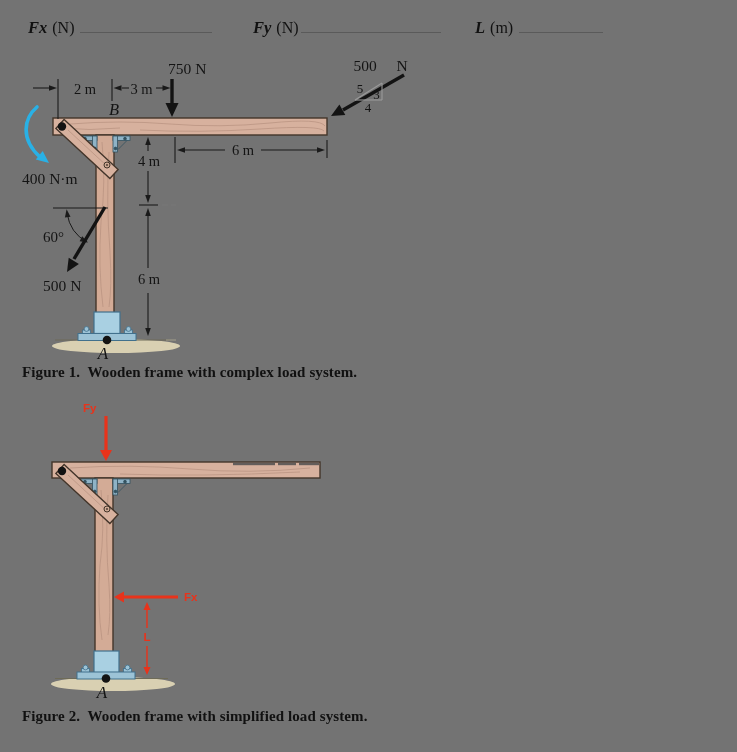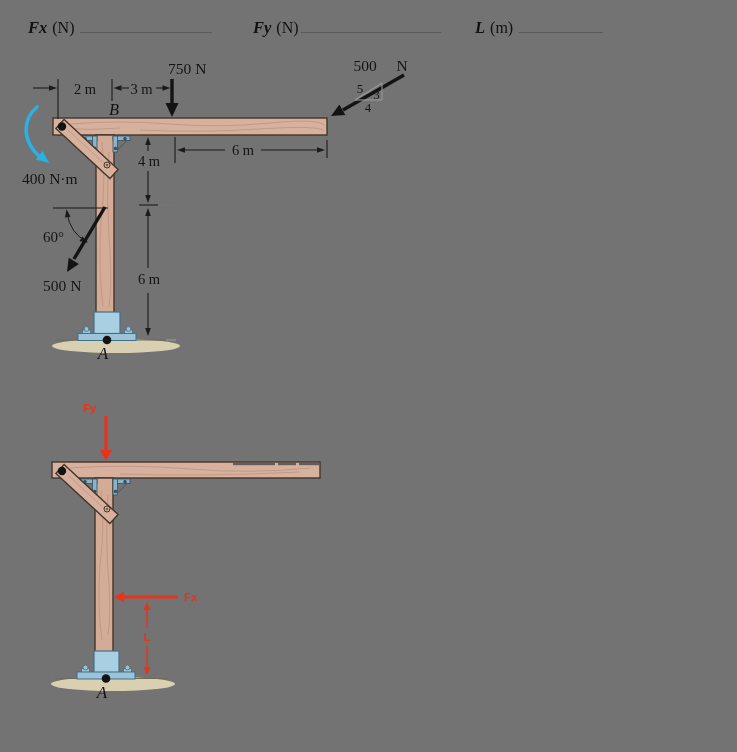--- a/index.html
+++ b/index.html
@@ -154,20 +154,21 @@
       <polygon points="88,242.5 79.6,241.2 82.2,236.2" fill="#1a1a1a"></polygon>
     </g>
     <text class="st" x="43" y="242" font-size="15">60°</text>
     <g>
       <line x1="105" y1="207" x2="74" y2="259" stroke="#131313" stroke-width="3.4"></line>
       <polygon points="67,272 68.7,257.8 78.9,264" fill="#131313"></polygon>
     </g>
     <text class="st" x="43" y="291" font-size="15.5">500 N</text>
   </svg>
 
+  <div class="caption" style="top:364px">Figure 1.&nbsp; Wooden frame with complex load system.</div>
 
   <svg class="fig" style="top:393px" width="360" height="312" viewBox="0 393 360 312">
 
     <g stroke="#43352a" stroke-width="1.4">
       <rect x="52" y="462" width="268" height="16" fill="#d7b19e"></rect>
       <rect x="95" y="478" width="18" height="174" fill="#d3ab96"></rect>
     </g>
     <g fill="#4f4f4f" opacity="0.85">
       <rect x="233" y="462.6" width="42" height="2.6"></rect>
       <rect x="278" y="462.6" width="18" height="2.6"></rect>
@@ -230,14 +231,15 @@
       <line x1="147" y1="608" x2="147" y2="628"></line>
       <line x1="147" y1="646" x2="147" y2="669"></line>
     </g>
     <g fill="#e8331b">
       <polygon points="147,602 143.5,610 150.5,610"></polygon>
       <polygon points="147,675 143.5,667 150.5,667"></polygon>
     </g>
     <text class="red" x="147" y="641" font-size="11.5" text-anchor="middle">L</text>
   </svg>
 
+  <div class="caption" style="top:708px">Figure 2.&nbsp; Wooden frame with simplified load system.</div>
 
 </div>
 
 </body></html>

